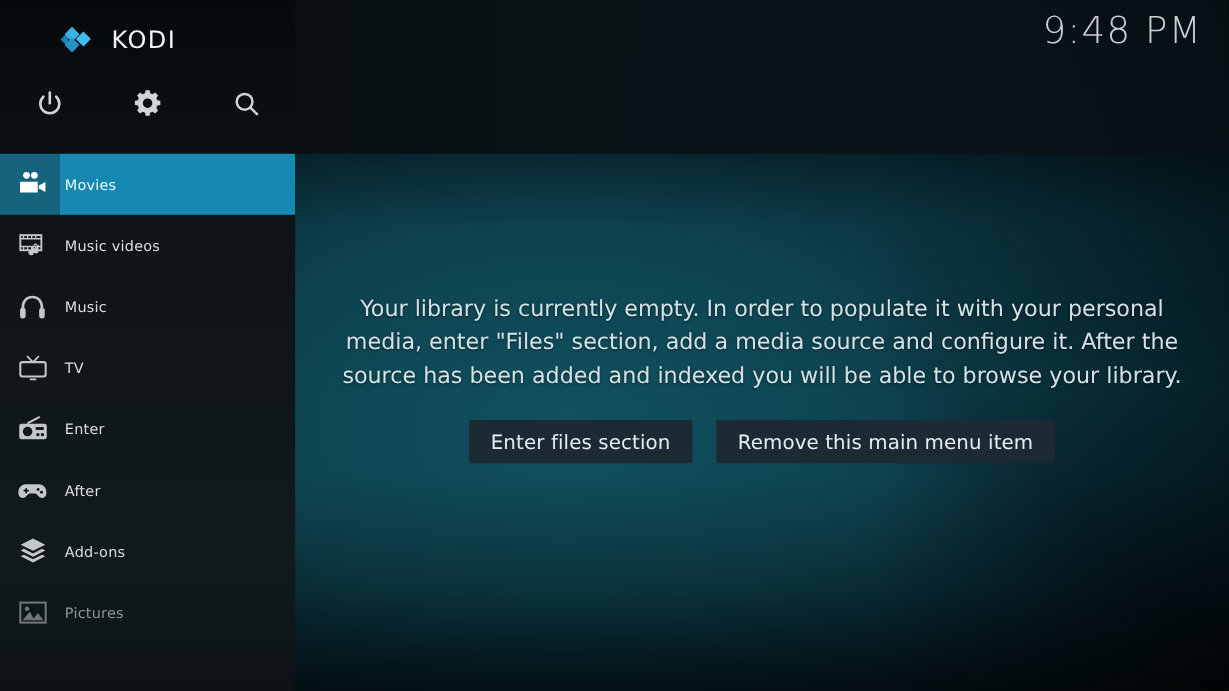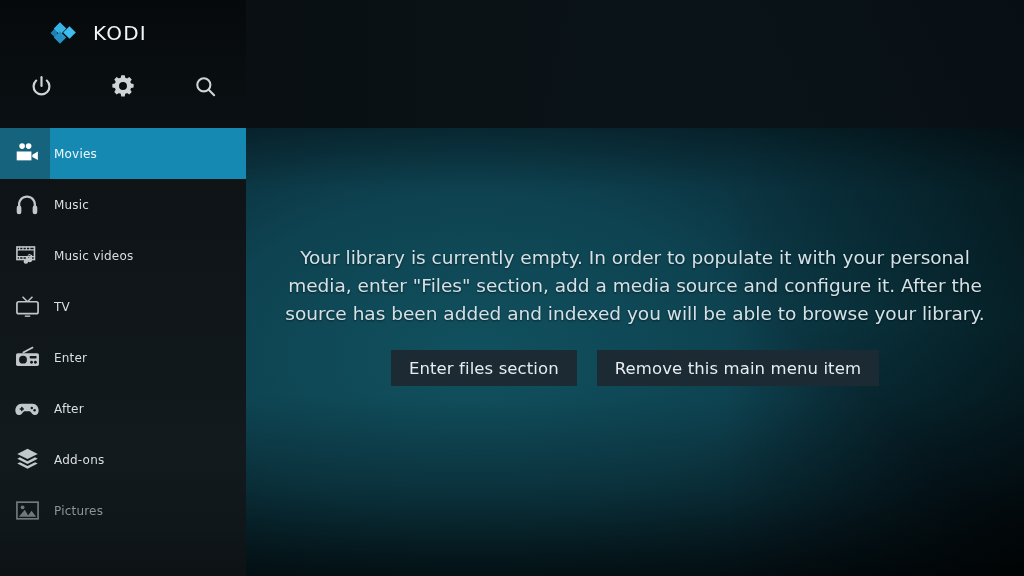--- a/index.html
+++ b/index.html
@@ -194,20 +194,21 @@
       <svg class="brand-logo" viewBox="0 0 34 32" xmlns="http://www.w3.org/2000/svg">
         <path d="M2.5 16 L9 9.3 L9 22.7 Z" fill="#1E7FB5"></path>
         <path d="M12 5.2 L18.3 11.6 L12 18 L5.8 11.6 Z" fill="#39B3E6"></path>
         <path d="M12 14.2 L18.3 20.5 L12 26.8 L5.8 20.5 Z" fill="#2790C4"></path>
         <path d="M21.5 9.2 L27.8 15.5 L21.5 21.8 L15.2 15.5 Z" fill="#3FBDEE"></path>
       </svg>
     </span>
     <span class="brand-text">KODI</span>
   </div>
 
+  <div class="clock">9:48 PM</div>
 
   <div class="toolbar">
     <div class="tb-btn">
       <span>
         <svg width="25" height="25" viewBox="0 0 24 24" fill="none" stroke="#cfd4d6" stroke-width="2.1" stroke-linecap="round">
           <path d="M12 3 L12 11.5"></path>
           <path d="M6.9 6.3 A7.6 7.6 0 1 0 17.1 6.3"></path>
         </svg>
       </span>
     </div>
@@ -237,40 +238,40 @@
               <circle cx="7.2" cy="5.4" r="2.5"></circle>
               <circle cx="13" cy="5.4" r="2.5"></circle>
               <path d="M2.4 10.2h13.1v7.9H2.4z"></path>
               <path d="M16.3 13.0l4.9-2.7v7.5l-4.9-2.7z"></path>
             </svg>
           </div>
           <div class="mi-label">Movies</div>
         </div>
         <div class="menu-item">
           <div class="mi-icon">
-            <svg width="26" height="26" viewBox="0 0 24 24" fill="#c2c7c9">
-              <path d="M12 3.2c-4.7 0-8.3 3.6-8.3 8.2v3.2h2.1v-3.2c0-3.5 2.8-6.2 6.2-6.2s6.2 2.7 6.2 6.2v3.2h2.1v-3.2c0-4.6-3.6-8.2-8.3-8.2Z"></path>
-              <rect x="2.5" y="12.4" width="4.3" height="8.2" rx="2.1"></rect>
-              <rect x="17.2" y="12.4" width="4.3" height="8.2" rx="2.1"></rect>
-            </svg>
-          </div>
-          <div class="mi-label">Music</div>
-        </div>
-        <div class="menu-item">
-          <div class="mi-icon">
             <svg width="27" height="27" viewBox="0 0 24 24" fill="none" stroke="#c2c7c9" stroke-width="1.4">
               <rect x="2.6" y="4.4" width="15.6" height="11.2"></rect>
               <path d="M2.6 7.1h15.6M2.6 12.9h15.6" stroke-width="1.1"></path>
               <path d="M5.0 4.4v2.7M8.0 4.4v2.7M11.0 4.4v2.7M14.0 4.4v2.7M5.0 12.9v2.7M8.0 12.9v2.7M11.0 12.9v2.7M14.0 12.9v2.7" stroke-width="1"></path>
               <g fill="#c2c7c9" stroke="none">
                 <path d="M12.6 11.0v6.3a2 2 0 1 1-1.5-1.93V12.5l5.0-1.15v4.55a2 2 0 1 1-1.5-1.93v-3.6z"></path>
               </g>
             </svg>
           </div>
           <div class="mi-label">Music videos</div>
+        </div>
+        <div class="menu-item">
+          <div class="mi-icon">
+            <svg width="26" height="26" viewBox="0 0 24 24" fill="#c2c7c9">
+              <path d="M12 3.2c-4.7 0-8.3 3.6-8.3 8.2v3.2h2.1v-3.2c0-3.5 2.8-6.2 6.2-6.2s6.2 2.7 6.2 6.2v3.2h2.1v-3.2c0-4.6-3.6-8.2-8.3-8.2Z"></path>
+              <rect x="2.5" y="12.4" width="4.3" height="8.2" rx="2.1"></rect>
+              <rect x="17.2" y="12.4" width="4.3" height="8.2" rx="2.1"></rect>
+            </svg>
+          </div>
+          <div class="mi-label">Music</div>
         </div>
         <div class="menu-item">
           <div class="mi-icon">
             <svg width="27" height="27" viewBox="0 0 24 24" fill="none" stroke="#c2c7c9" stroke-width="1.5">
               <rect x="2.6" y="7.8" width="18.8" height="10.6" rx="1.6"></rect>
               <path d="M7.6 3.3 L11.8 7.6M16.4 3.3 L12.2 7.6" stroke-width="1.3"></path>
               <path d="M9.6 20.6h4.8" stroke-width="1.2"></path>
             </svg>
           </div>
           <div class="mi-label">TV</div>

